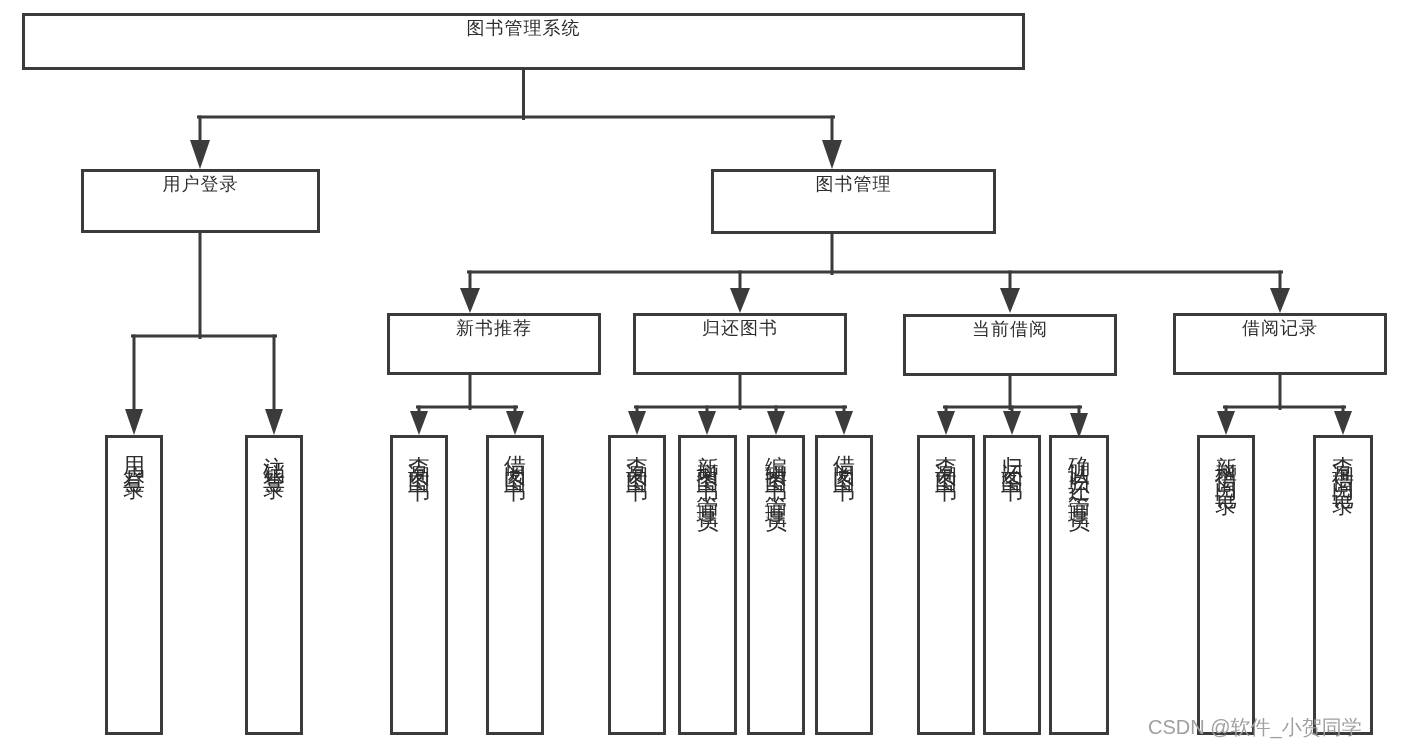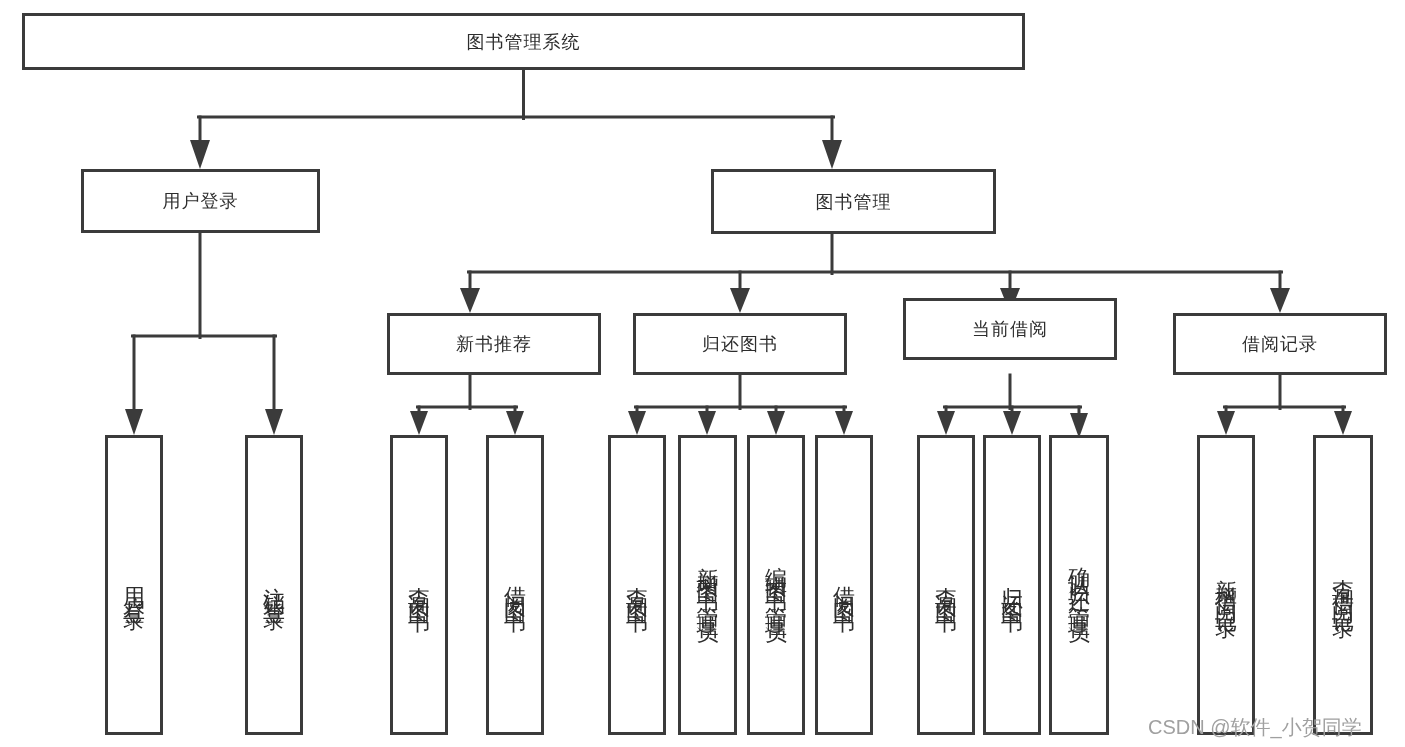--- a/index.html
+++ b/index.html
@@ -28,21 +28,21 @@
     stroke-width: 3;
     stroke-linecap: square;
   }
   .connectors polygon { fill: var(--line); stroke: none; }
   .box {
     position: absolute;
     box-sizing: border-box;
     background: #ffffff;
     border: 3px solid var(--line);
     display: flex;
-    align-items: center;
+    align-items: flex-start;
     justify-content: center;
     z-index: 2;
   }
   .hbox .hlabel {
     font-size: 18px;
     color: var(--text);
     letter-spacing: 1px;
     white-space: nowrap;
   }
   .vbox { top: 435px; height: 300px; }
@@ -142,21 +142,21 @@
   <div class="box hbox" style="left:711px; top:169px; width:285px; height:65px;">
     <span class="hlabel">图书管理</span>
   </div>
 
   <div class="box hbox" style="left:363px; top:313px; width:214px; height:62px;margin-left:24px;">
     <span class="hlabel">新书推荐</span>
   </div>
   <div class="box hbox" style="left:633px; top:313px; width:214px; height:62px;">
     <span class="hlabel">归还图书</span>
   </div>
-  <div class="box hbox" style="left:903px; top:298px; width:214px; height:62px;">
+  <div class="box hbox" style="left:903px; top:314px; width:214px; height:62px;">
     <span class="hlabel">当前借阅</span>
   </div>
   <div class="box hbox" style="left:1173px; top:313px; width:214px; height:62px;">
     <span class="hlabel">借阅记录</span>
   </div>
 
   <div class="box vbox" style="left:105px; width:58px;">
     <span class="vlabel">用户登录</span>
   </div>
   <div class="box vbox" style="left:245px; width:58px;">

